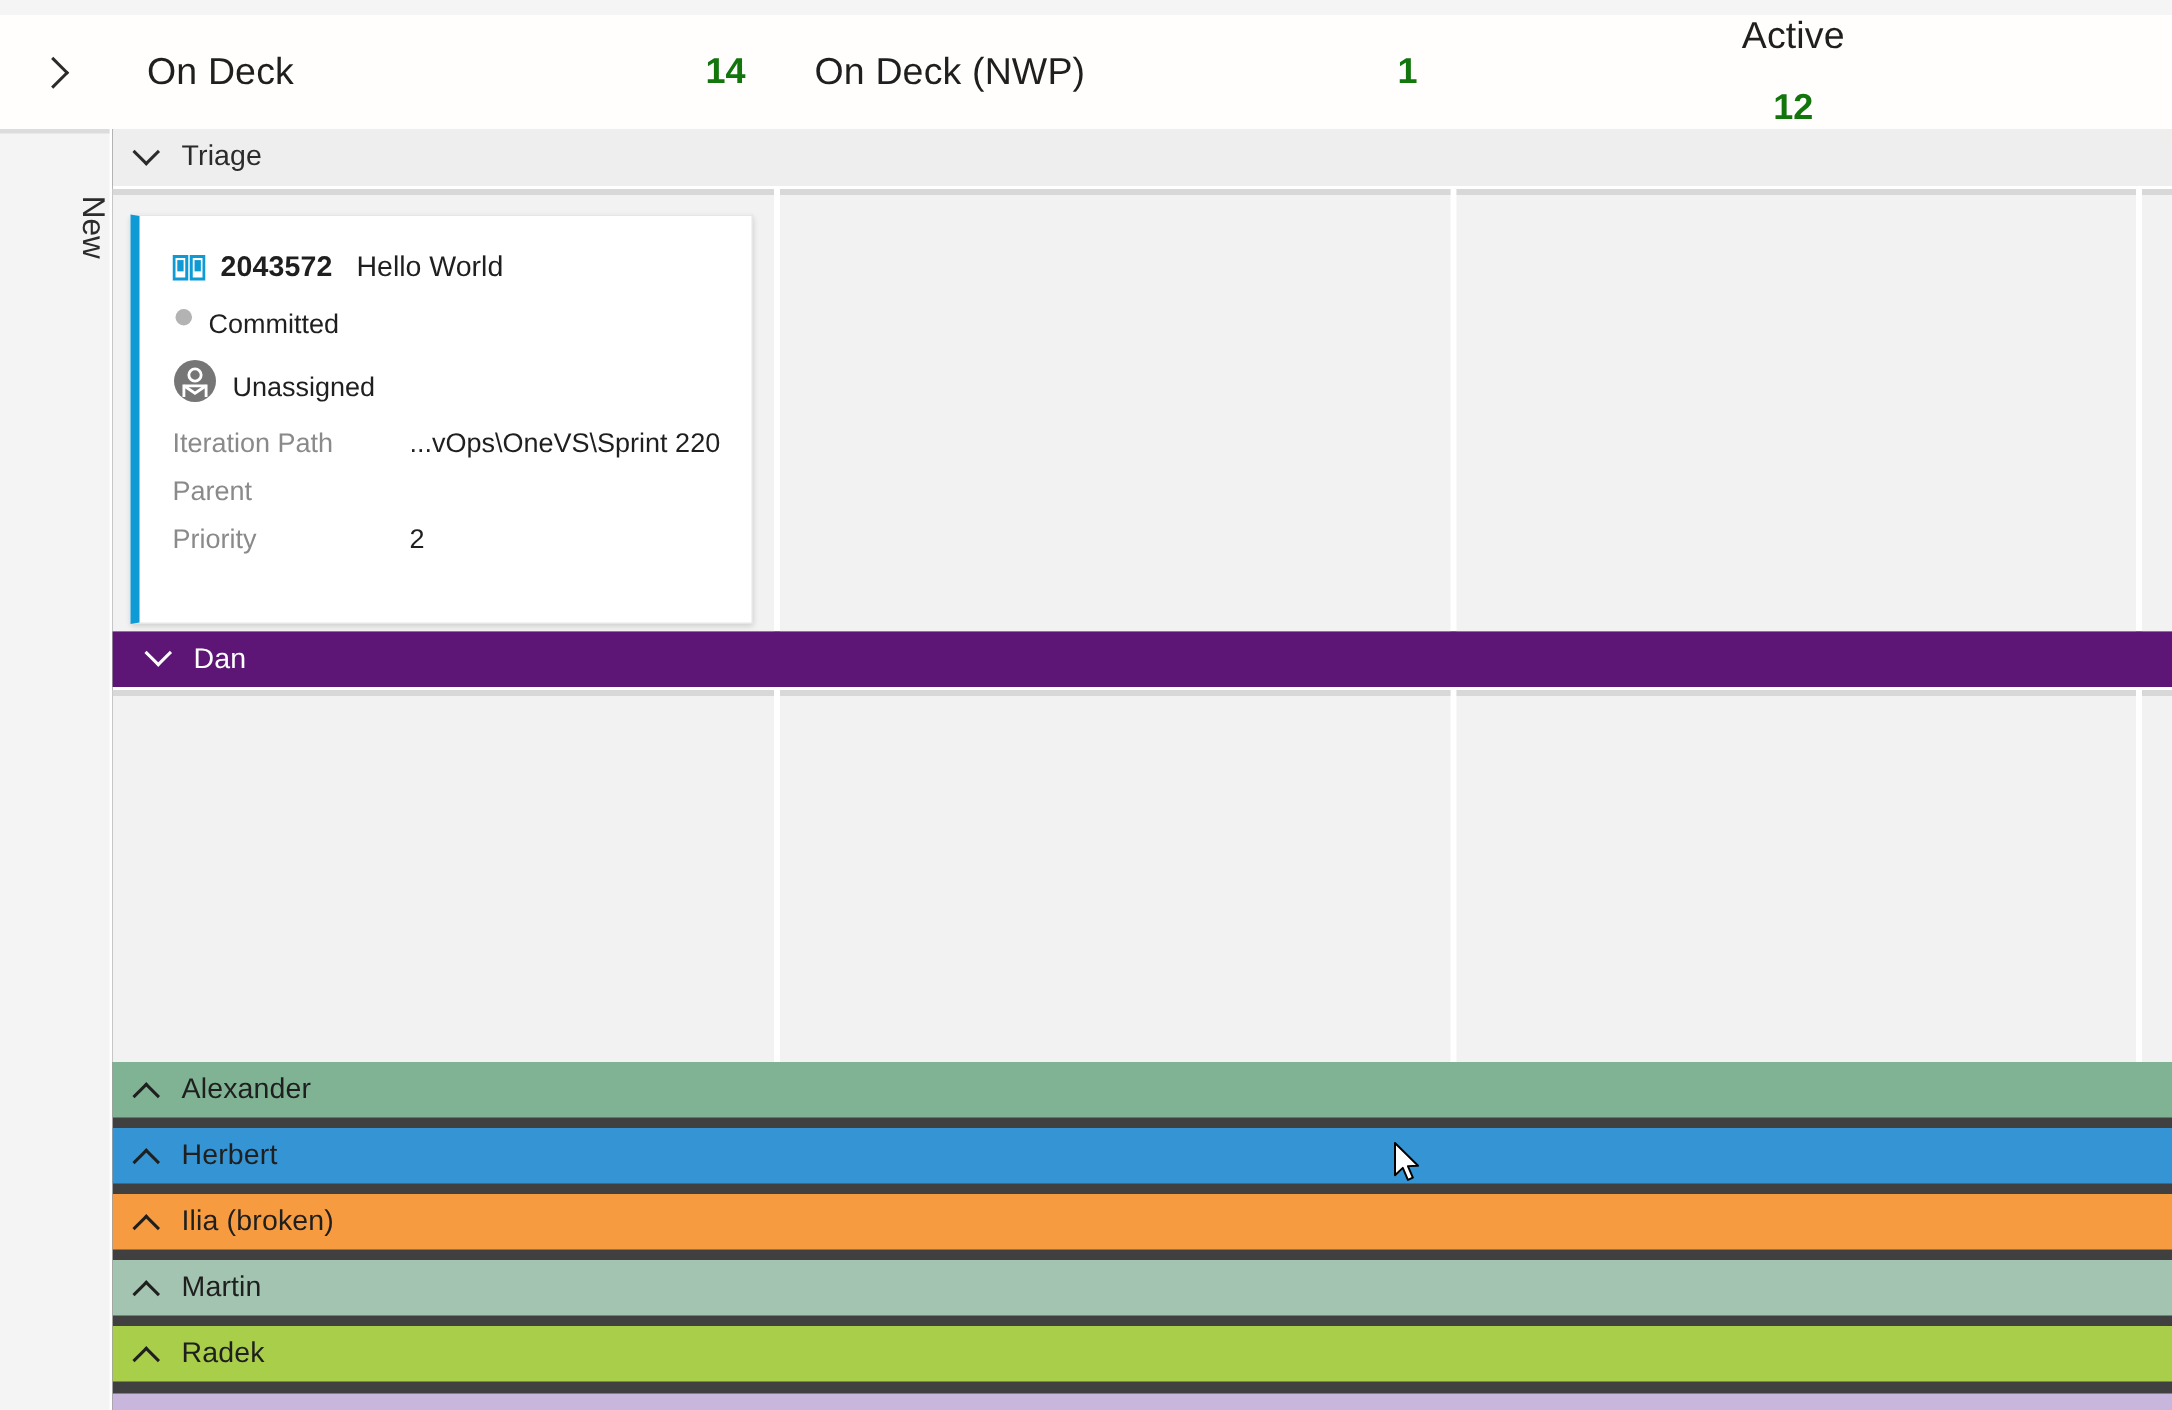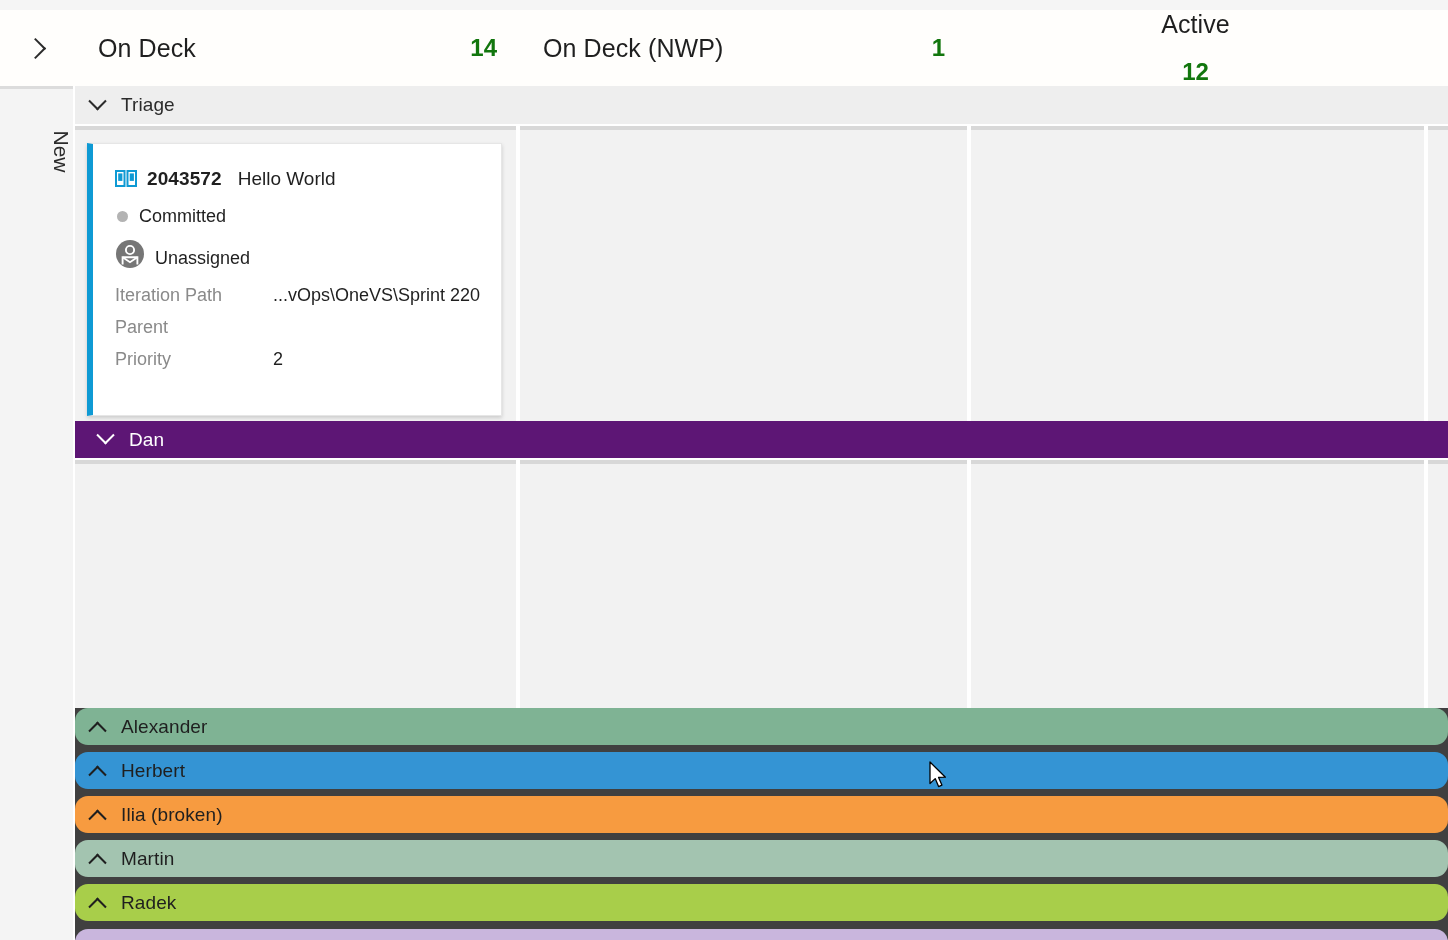--- a/index.html
+++ b/index.html
@@ -155,21 +155,21 @@
     height: 38px;
     background: #eeeeee;
     color: #2b2b2b;
   }
   .lane-dan {
     height: 37px;
     background: #5d1675;
     color: #ffffff;
     padding-left: 24px;
   }
-  .lane-collapsed { height: 37px; color: #1f1f1f; border-radius: 13px; }
+  .lane-collapsed { height: 37px; color: #1f1f1f; }
 
   
   .lane-body {
     position: relative;
     width: 1373px;
     display: flex;
     background: #ffffff;
     padding-top: 2px;
   }
   .cell {
@@ -218,21 +218,20 @@
   .card-title {
     font-size: 19px;
     color: #1f1f1f;
     margin-left: 6px;
     white-space: nowrap;
     overflow: hidden;
   }
 
   .card-state {
     display: flex;
-    align-items: center;
     gap: 11px;
     margin-bottom: 12px;
   }
   .state-dot {
     width: 11px; height: 11px;
     border-radius: 50%;
     background: #b3b3b3;
     flex: 0 0 11px;
     margin-left: 2px;
   }

